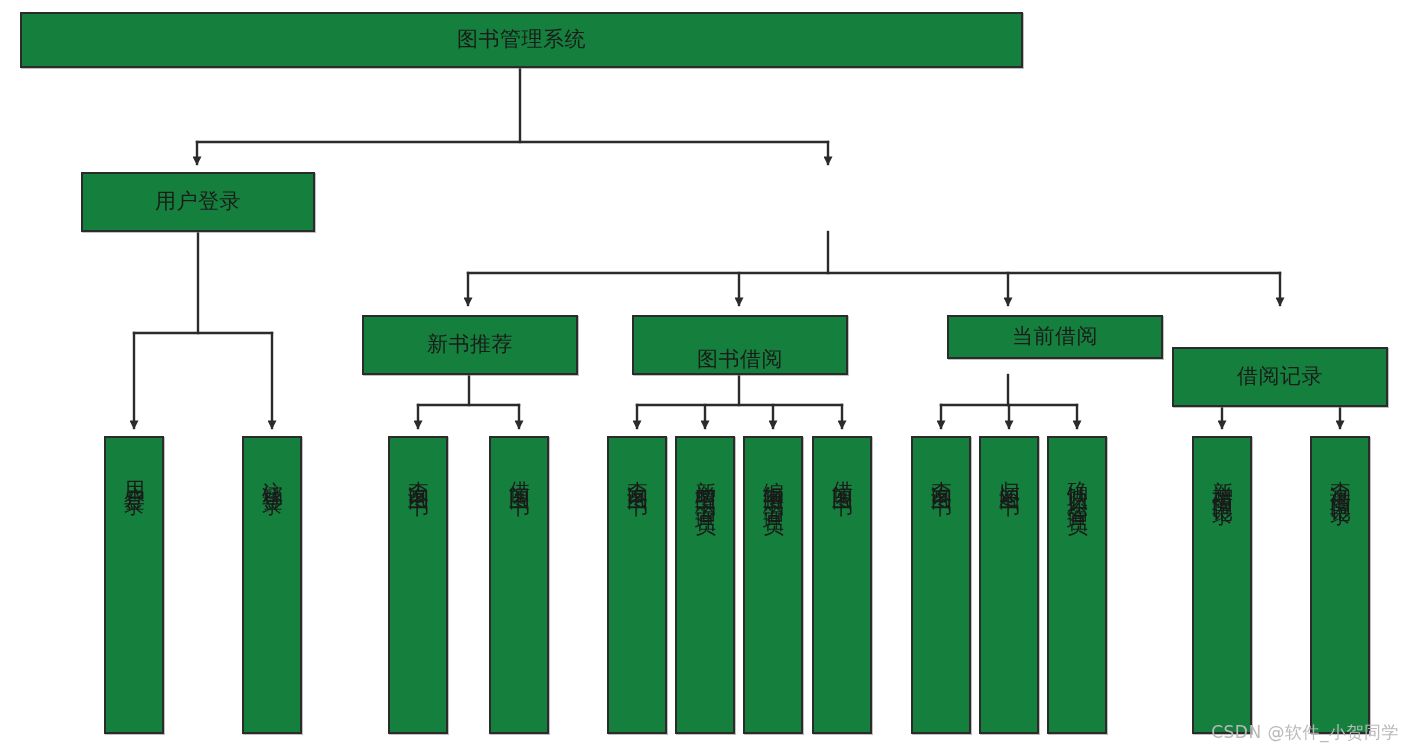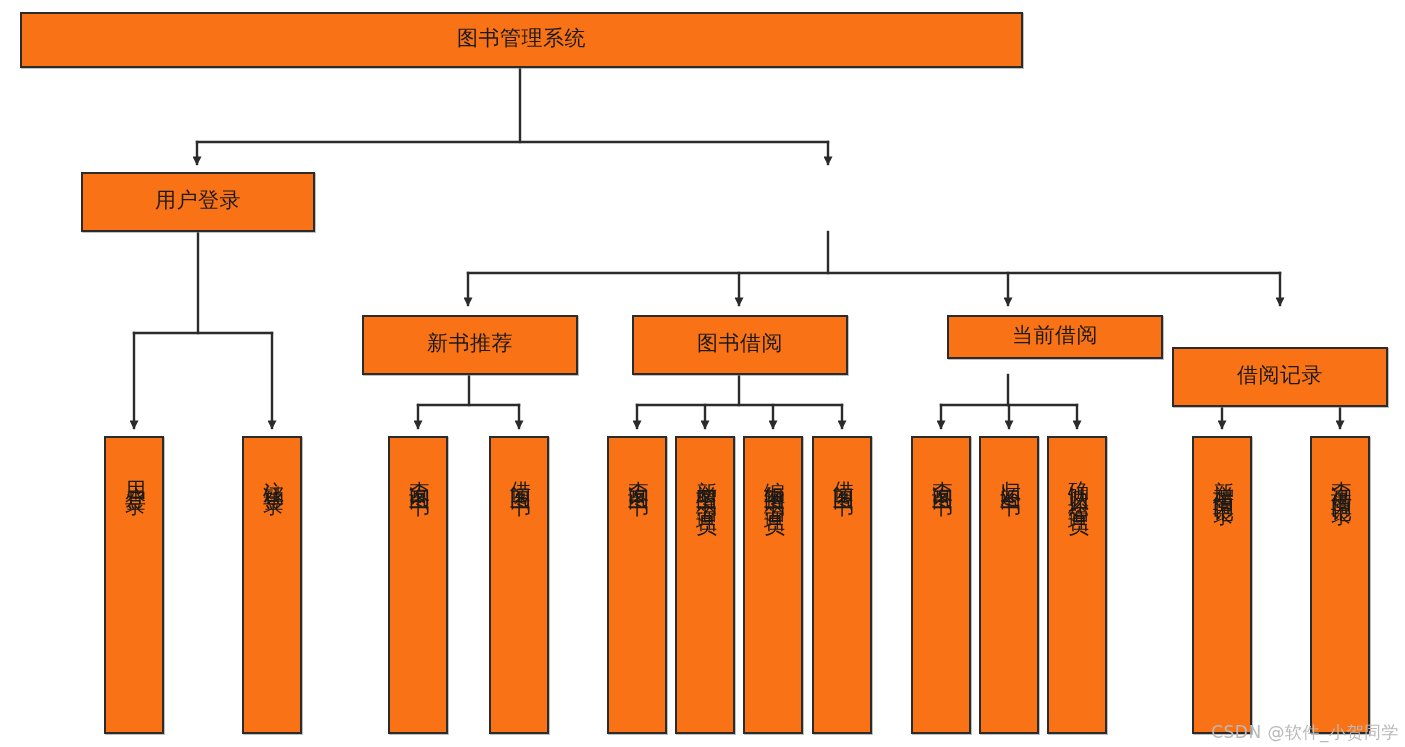--- a/index.html
+++ b/index.html
@@ -22,28 +22,27 @@
   svg#flow-svg {
     position: absolute;
     left: 0;
     top: 0;
     width: 1405px;
     height: 747px;
   }
   .node-box {
     position: absolute;
     box-sizing: border-box;
-    background: #f97316;
+    background: #15803d;
     border: 2.2px solid #2b2b2b;
     box-shadow: 1px 1px 0 rgba(140,140,140,0.55);
     display: flex;
     align-items: center;
     justify-content: center;
     color: #1a1a1a;
-    font-family: Liberation Mono, monospace;
   }
   .node-label {
     display: block;
     text-align: center;
     line-height: 1.22;
     letter-spacing: 0.5px;
     color: #1a1a1a;
     white-space: pre;
   }
   .horiz .node-label {
@@ -132,21 +131,21 @@
     <span class="node-label">图书管理系统</span>
   </div>
 
   <div class="node-box horiz" style="left:81px; top:172px; width:234px; height:60px;">
     <span class="node-label">用户登录</span>
   </div>
 
   <div class="node-box horiz" style="left:362px; top:315px; width:216px; height:60px;">
     <span class="node-label">新书推荐</span>
   </div>
-  <div class="node-box horiz" style="left:632px; top:315px; width:216px; height:60px;">
+  <div class="node-box horiz" style="left:632px; top:315px; width:216px; height:60px;align-items:flex-end;">
     <span class="node-label">图书借阅</span>
   </div>
   <div class="node-box horiz" style="left:947px; top:315px; width:216px; height:44px;">
     <span class="node-label">当前借阅</span>
   </div>
   <div class="node-box horiz" style="left:1172px; top:315px; width:216px; height:60px;margin-top:32px;">
     <span class="node-label">借阅记录</span>
   </div>
 
   <div class="node-box vert" style="left:104px; top:436px; width:60px; height:298px;">

